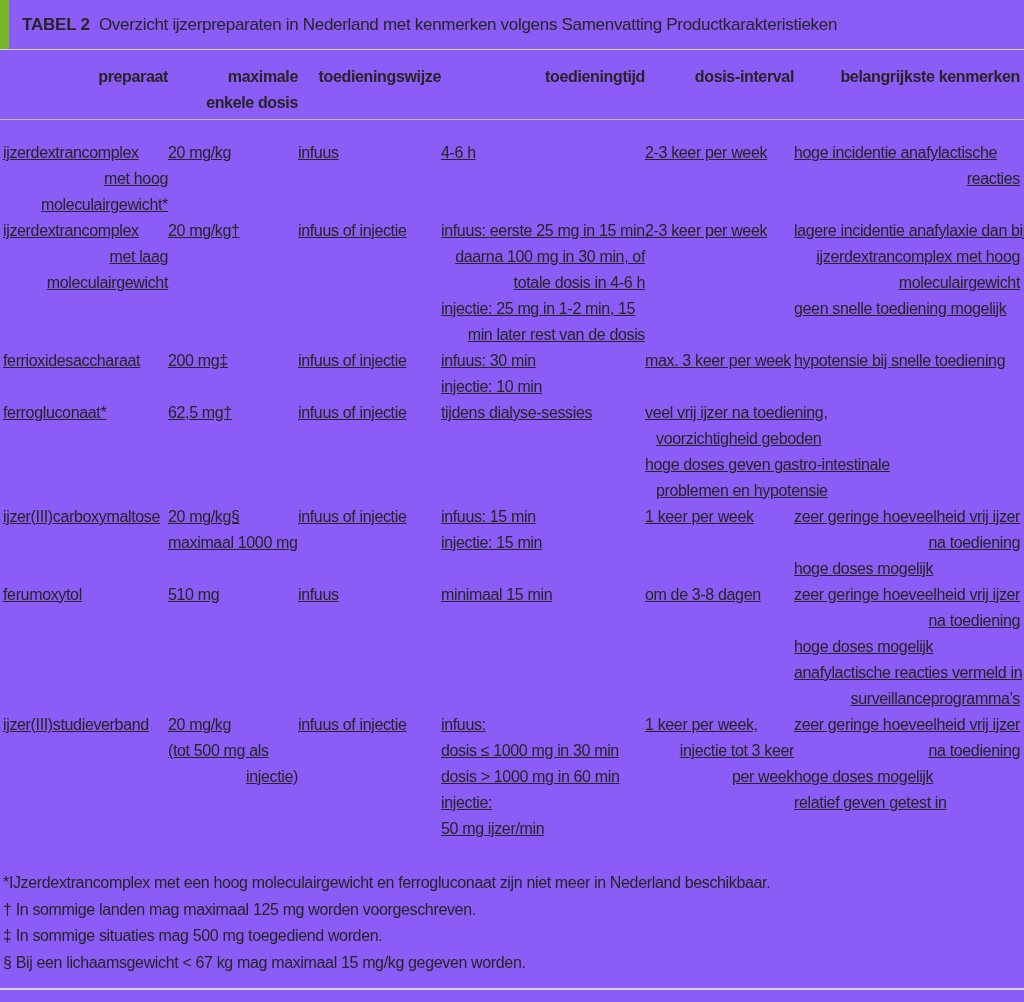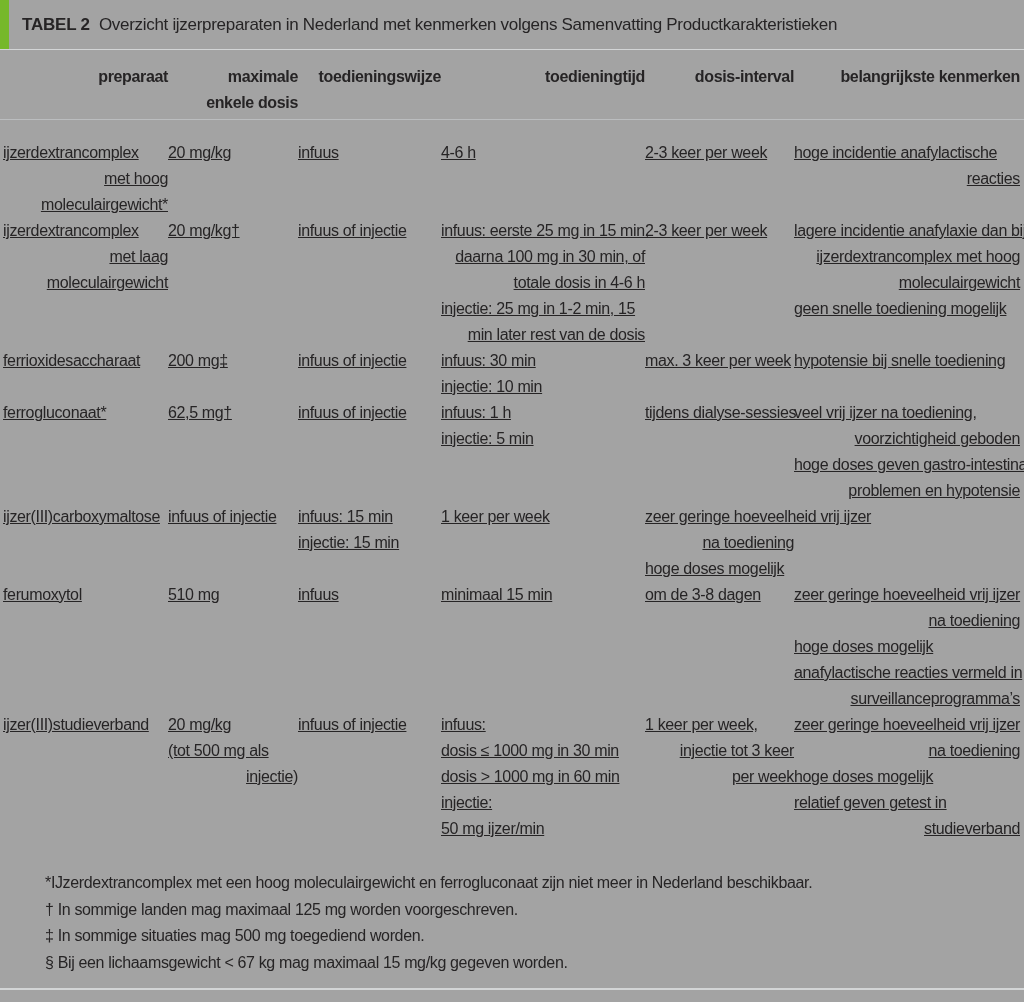--- a/index.html
+++ b/index.html
@@ -8,21 +8,21 @@
     --rule-light:#d3d5d6;
     --rule-dark:#bbbdbf;
   }
   html,body{margin:0;padding:0;background:#ffffff;}
   body{
     width:1024px;height:1002px;
     font-family:"Liberation Sans","DejaVu Sans",sans-serif;
     color:var(--text);
     -webkit-font-smoothing:antialiased;
   }
-  .page{position:relative;width:1024px;height:1002px;overflow:hidden;background:#a3a3a3;}
+  .page{position:relative;width:1024px;height:1002px;overflow:hidden;background:#8b5cf6;}
 
   
   .titlebar{position:relative;height:49px;}
   .accent-bar{position:absolute;left:0;top:0;width:9px;height:49px;background:var(--accent);}
   .title{
     padding:15px 0 0 22px;
     font-size:17px;line-height:20px;letter-spacing:-0.3px;
     white-space:nowrap;
   }
   .title-label{font-weight:700;margin-right:9px;letter-spacing:-0.2px;}
@@ -41,21 +41,21 @@
     font-weight:700;font-size:16px;letter-spacing:-0.35px;
   }
   .head .line{line-height:26px;white-space:nowrap;text-align:right;}
 
   .tbody{padding-top:20px;font-size:16px;letter-spacing:-0.35px;text-decoration:underline;}
   .cell{min-width:0;}
   .line{line-height:26px;white-space:nowrap;}
   .ind{padding-left:11px;text-align:right;}
 
   .footnotes{padding:28px 0 0 3px;font-size:16px;letter-spacing:-0.35px;}
-  .footnote{line-height:26.5px;white-space:nowrap;margin-left:42px;}
+  .footnote{line-height:26.5px;white-space:nowrap;}
 </style>
 </head>
 <body>
 
 <div class="page">
 
   <div class="titlebar">
     <div class="accent-bar"></div>
     <div class="title">
       <span class="title-label">TABEL 2</span><span>Overzicht ijzerpreparaten in Nederland met kenmerken volgens Samenvatting Productkarakteristieken</span>
@@ -166,36 +166,36 @@
         <div class="cell">
           <div class="line">ferrogluconaat*</div>
         </div>
         <div class="cell">
           <div class="line">62,5 mg†</div>
         </div>
         <div class="cell">
           <div class="line">infuus of injectie</div>
         </div>
         <div class="cell">
-          <div class="line">infuus: 1 h</div>
-          <div class="line">injectie: 5 min</div>
-        </div>
-        <div class="cell">
           <div class="line">tijdens dialyse-sessies</div>
         </div>
         <div class="cell">
           <div class="line">veel vrij ijzer na toediening,</div>
           <div class="line ind">voorzichtigheid geboden</div>
           <div class="line">hoge doses geven gastro-intestinale</div>
           <div class="line ind">problemen en hypotensie</div>
         </div>
       </div>
       <div class="grid row">
         <div class="cell">
           <div class="line">ijzer(III)carboxymaltose</div>
+        </div>
+        <div class="cell">
+          <div class="line">20 mg/kg§</div>
+          <div class="line">maximaal 1000 mg</div>
         </div>
         <div class="cell">
           <div class="line">infuus of injectie</div>
         </div>
         <div class="cell">
           <div class="line">infuus: 15 min</div>
           <div class="line">injectie: 15 min</div>
         </div>
         <div class="cell">
           <div class="line">1 keer per week</div>
@@ -252,21 +252,20 @@
         <div class="cell">
           <div class="line">1 keer per week,</div>
           <div class="line ind">injectie tot 3 keer</div>
           <div class="line ind">per week</div>
         </div>
         <div class="cell">
           <div class="line">zeer geringe hoeveelheid vrij ijzer</div>
           <div class="line ind">na toediening</div>
           <div class="line">hoge doses mogelijk</div>
           <div class="line">relatief geven getest in</div>
-          <div class="line ind">studieverband</div>
         </div>
       </div>
     </div>
 
   <div class="footnotes" id="footnotes">
       <div class="footnote">*IJzerdextrancomplex met een hoog moleculairgewicht en ferrogluconaat zijn niet meer in Nederland beschikbaar.</div>
       <div class="footnote">† In sommige landen mag maximaal 125 mg worden voorgeschreven.</div>
       <div class="footnote">‡ In sommige situaties mag 500 mg toegediend worden.</div>
       <div class="footnote">§ Bij een lichaamsgewicht &lt; 67 kg mag maximaal 15 mg/kg gegeven worden.</div>
     </div>

